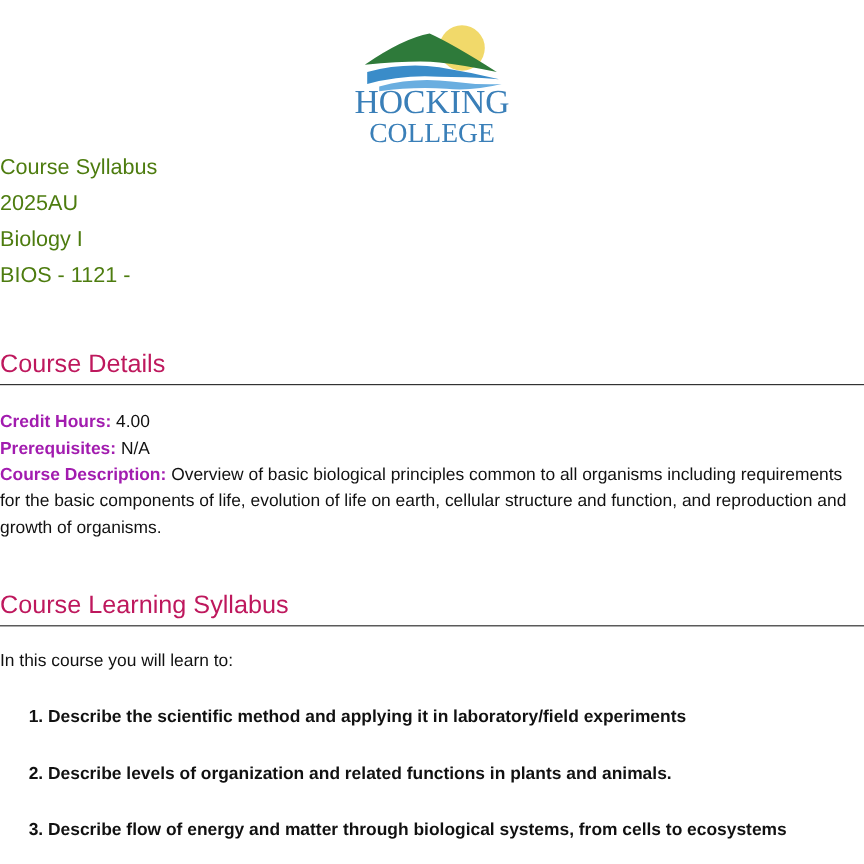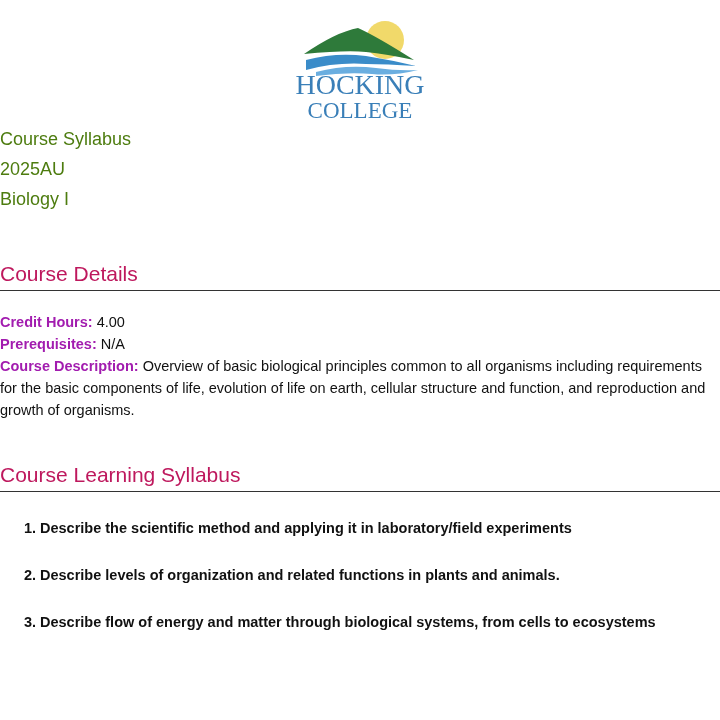--- a/index.html
+++ b/index.html
@@ -75,20 +75,21 @@
     <path d="M28 40 Q60 18 82 14 Q100 22 138 46 Q110 40 90 38 Q70 36 28 40 Z" fill="#2e7a3a"></path>
 
     <path d="M30 46 Q60 38 90 42 Q115 46 140 52 Q110 50 90 50 Q60 48 30 56 Z" fill="#3a8cc9"></path>
     <path d="M40 58 Q70 50 100 54 Q122 57 142 56 Q118 62 96 60 Q70 58 40 62 Z" fill="#6aaee0"></path>
     <text x="84" y="80" text-anchor="middle" font-family="'Liberation Serif', serif" font-size="28" fill="#3a7fb8">HOCKING</text>
     <text x="84" y="104" text-anchor="middle" font-family="'Liberation Serif', serif" font-size="23" fill="#3a7fb8">COLLEGE</text>
   </svg>
   <div class="header-line" style="margin-top:0px">Course Syllabus</div>
   <div class="header-line">2025AU</div>
   <div class="header-line">Biology I</div>
+  <div class="header-line">BIOS - 1121 -</div>
 </div>
 
 <section style="margin-top:46px;">
   <h2 class="section-title">Course Details</h2>
   <div class="details">
     <div>
       <b>Credit Hours:</b>
       <span>4.00</span>
     </div>
     <div>
@@ -97,19 +98,20 @@
     </div>
     <div class="desc">
       <b>Course Description:</b>
       <span>Overview of basic biological principles common to all organisms including requirements for the basic components of life, evolution of life on earth, cellular structure and function, and reproduction and growth of organisms.</span>
     </div>
   </div>
 </section>
 
 <section style="margin-top:40px;">
   <h2 class="section-title">Course Learning Syllabus</h2>
+  <p class="intro">In this course you will learn to:</p>
   <ol>
     <li>Describe the scientific method and applying it in laboratory/field experiments</li>
     <li>Describe levels of organization and related functions in plants and animals.</li>
     <li>Describe flow of energy and matter through biological systems, from cells to ecosystems</li>
 
   </ol>
 </section>
 
 </body></html>

